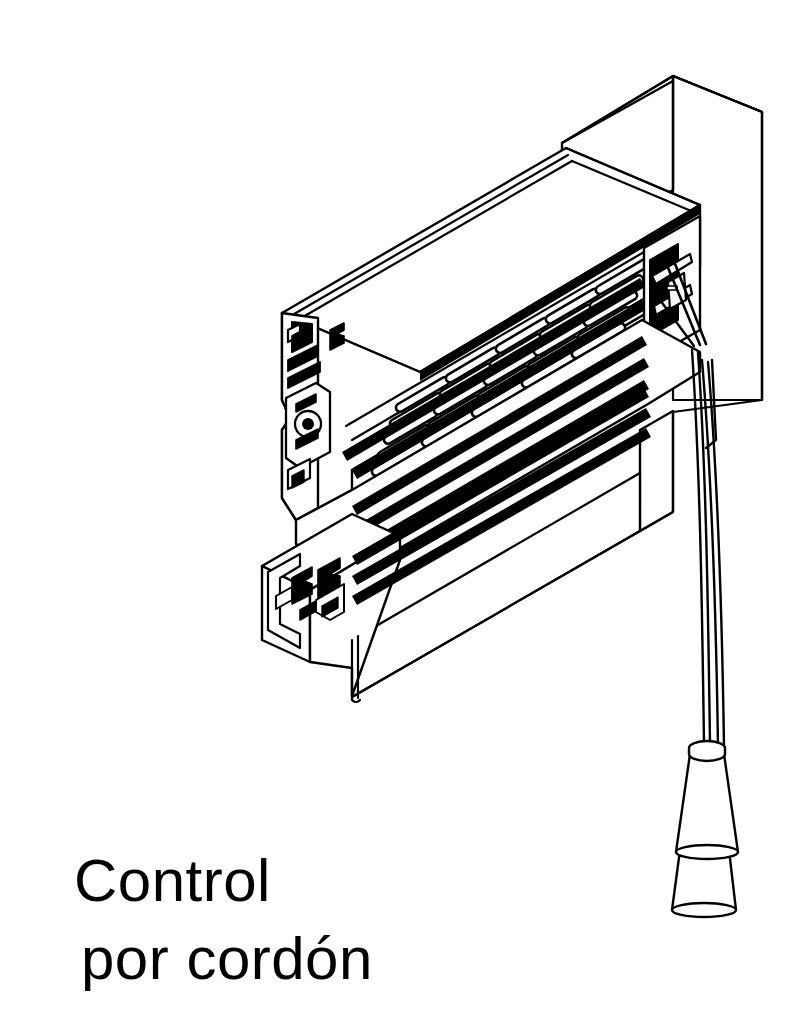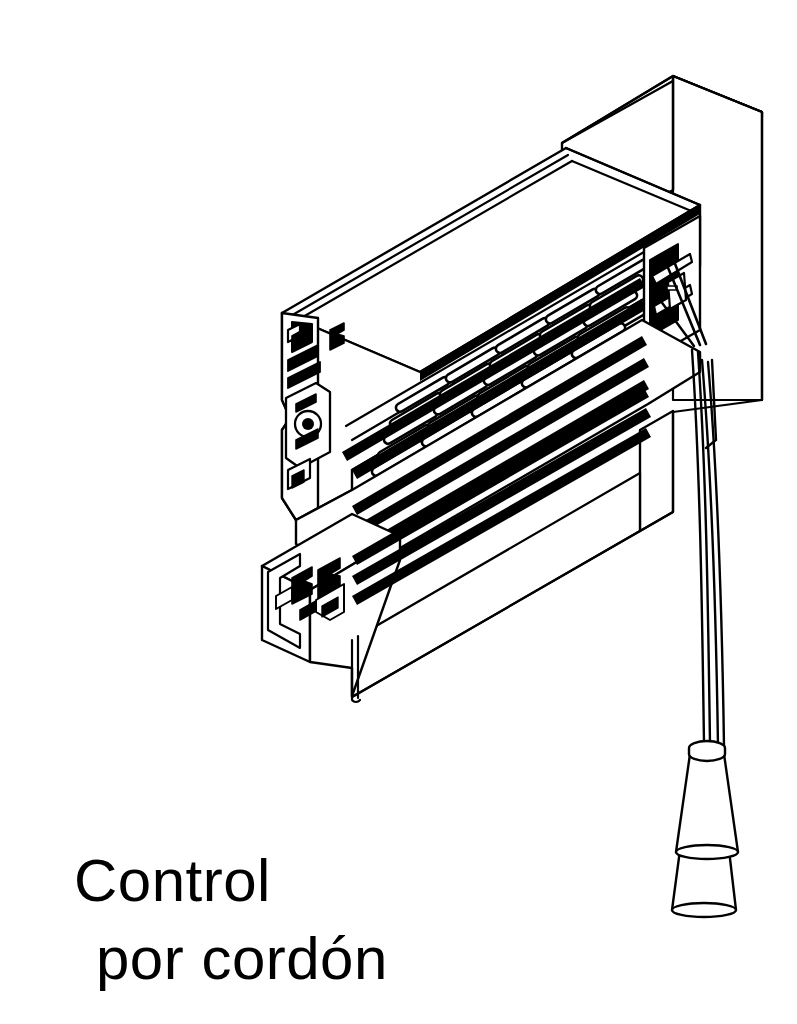--- a/index.html
+++ b/index.html
@@ -36,21 +36,21 @@
     display: block;
     color: #000000;
     font-family: "Liberation Sans", sans-serif;
     font-weight: 400;
     font-size: 60px;
     line-height: 78px;
     letter-spacing: 0.5px;
     white-space: pre;
   }
   .caption-line-2 {
-    margin-left: 22px;
+    margin-left: 7px;
   }
 </style>
 </head>
 <body>
 
 <div id="page">
 
   <svg id="illustration" viewBox="0 0 797 1024" xmlns="http://www.w3.org/2000/svg">
 
     <defs>

